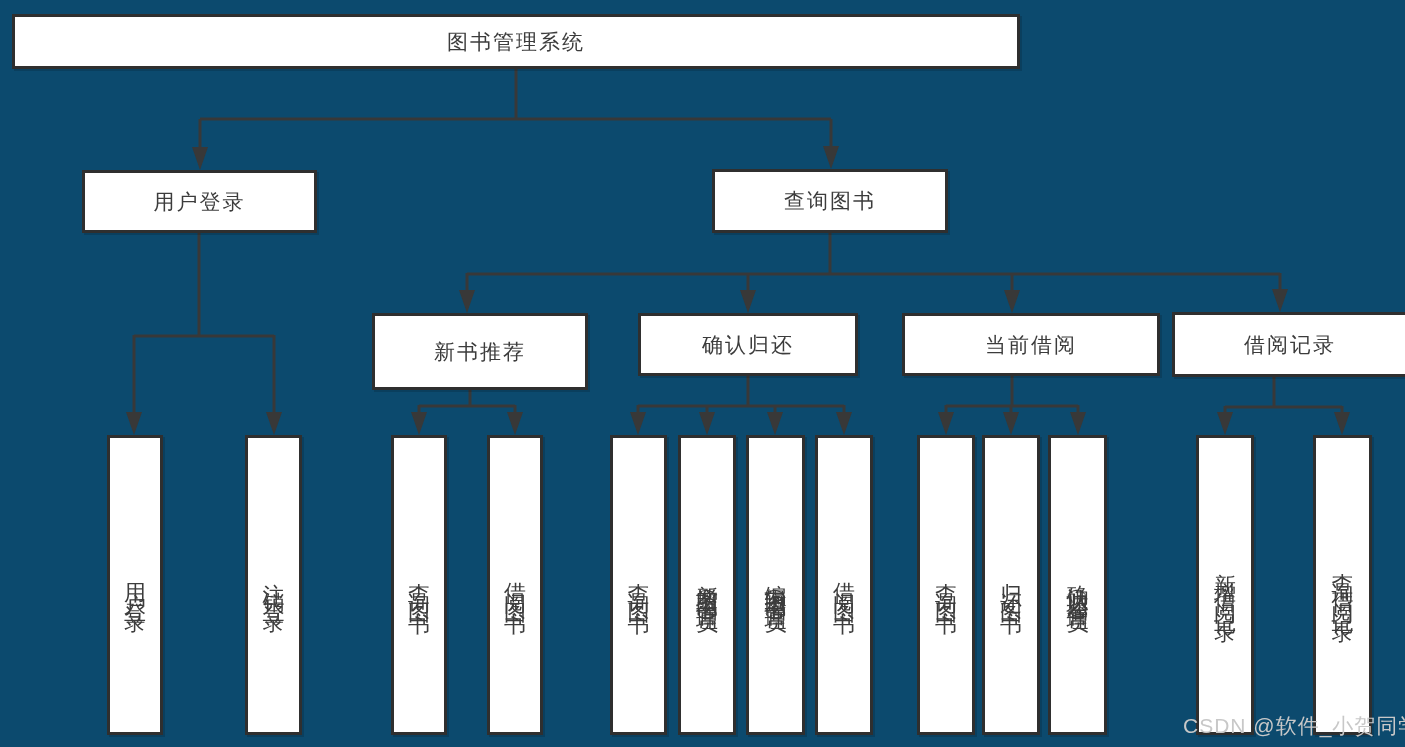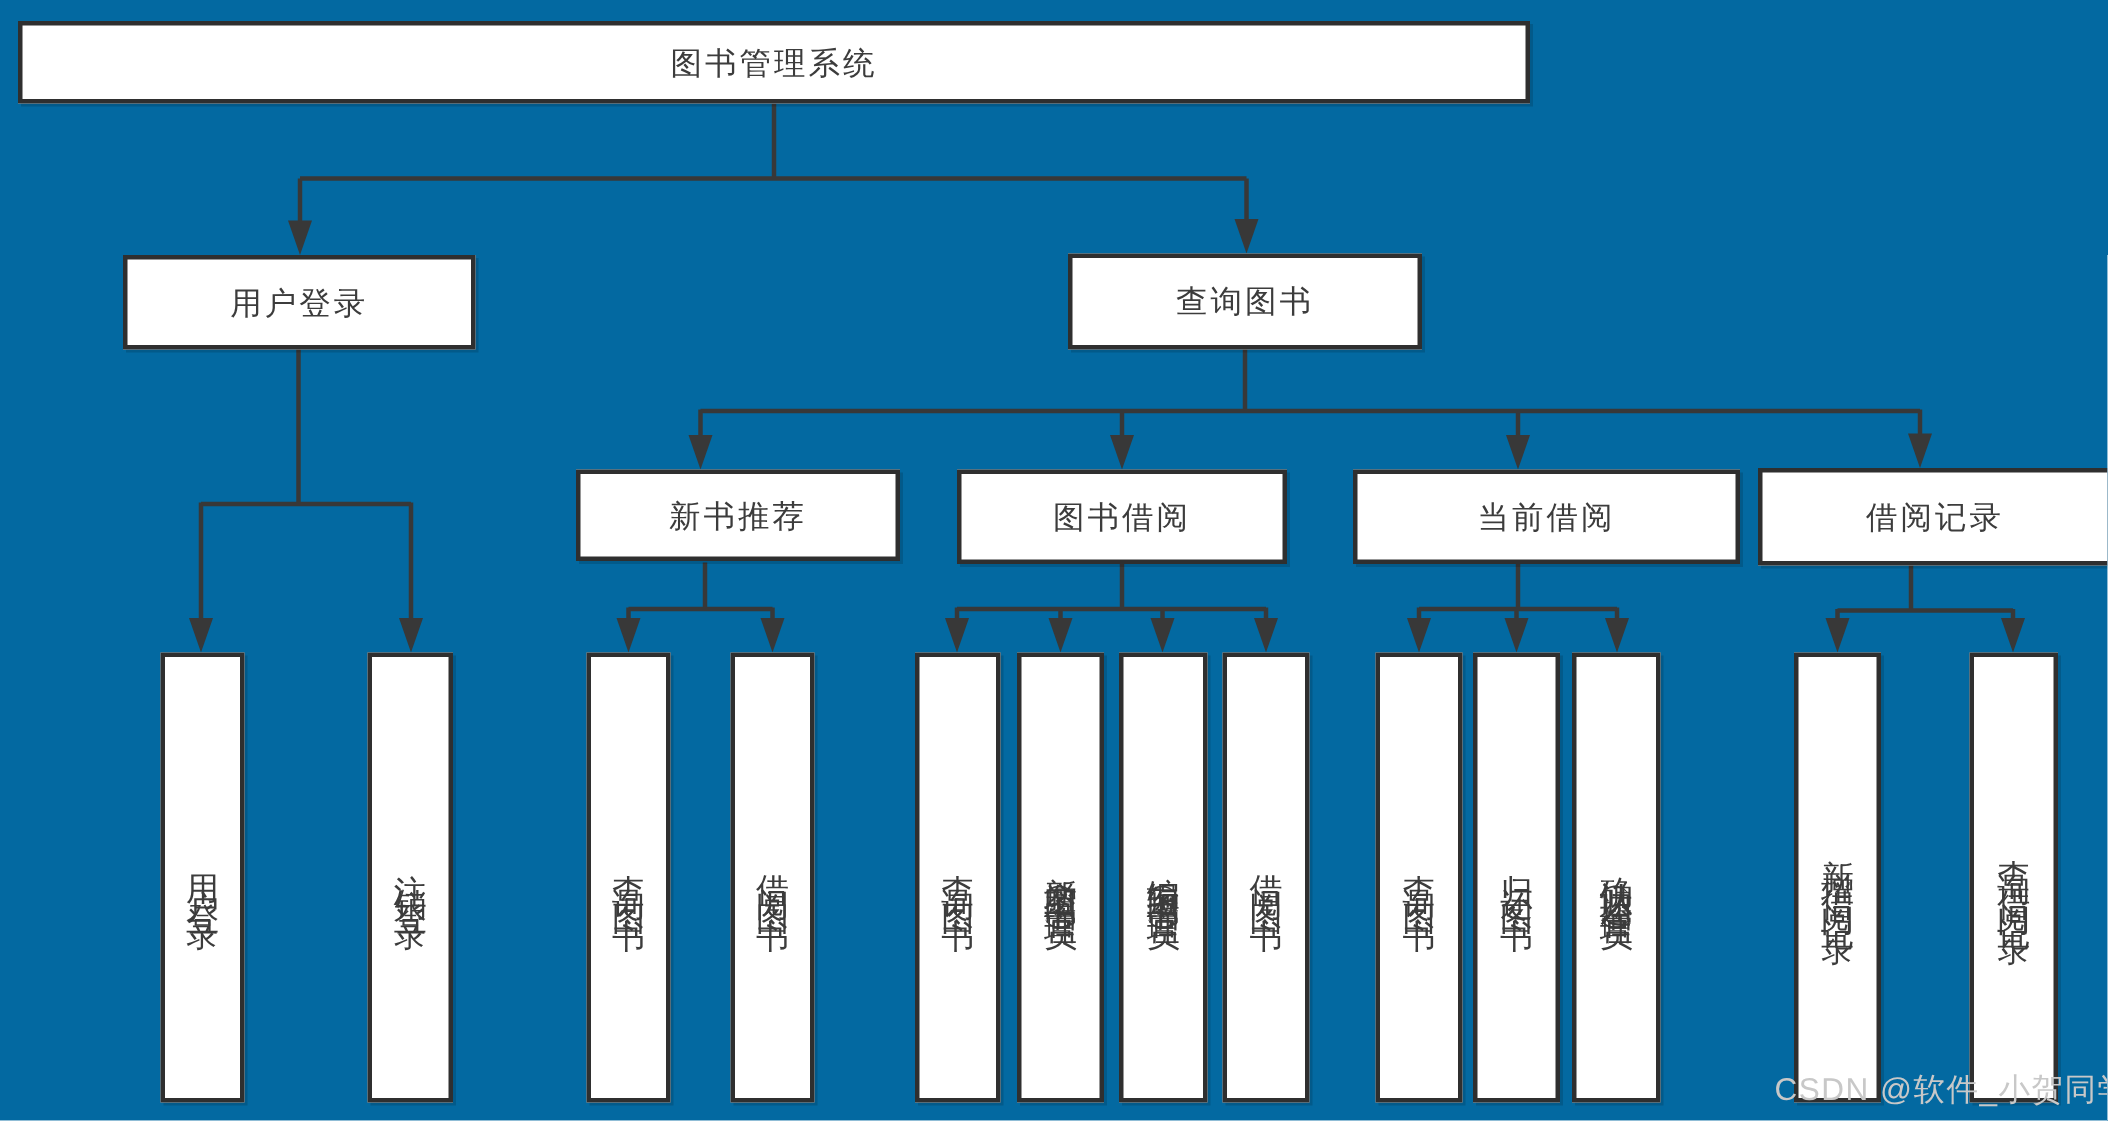--- a/index.html
+++ b/index.html
@@ -1,17 +1,17 @@
 <!DOCTYPE html>
 <html style="--line: #383838; --border: #2f2f2f; --text: #3c3c3c; --watermark: #c8c8c8;"><head>
 <meta charset="utf-8">
 <style>
   html,body{margin:0;padding:0;background:#fff;}
   .canvas{
-    position:relative;width:1405px;height:747px;background:#0369a1;overflow:hidden;
+    position:relative;width:1405px;height:747px;background:#0c4a6e;overflow:hidden;
     font-family:"Liberation Sans","DejaVu Sans",sans-serif;
   }
   #connectors{position:absolute;left:0;top:0;z-index:1;}
   .hbox{
     position:absolute;z-index:2;background:#fff;
     border:3px solid var(--border,#2f2f2f);
     box-shadow:2px 2px 0 rgba(0,0,0,0.14);
     display:flex;align-items:center;justify-content:center;
     font-size:21px;color:var(--text,#3c3c3c);letter-spacing:2px;
     box-sizing:border-box;
@@ -98,25 +98,25 @@
     <span>图书管理系统</span>
   </div>
 
   <div class="hbox" style="left:82px;top:170px;width:235px;height:63px">
     <span>用户登录</span>
   </div>
   <div class="hbox" style="left:712px;top:169px;width:236px;height:64px">
     <span>查询图书</span>
   </div>
 
-  <div class="hbox" style="left:384px;top:313px;width:216px;height:61px">
+  <div class="hbox" style="left:372px;top:313px;width:216px;height:77px">
     <span>新书推荐</span>
   </div>
   <div class="hbox" style="left:638px;top:313px;width:220px;height:63px">
-    <span>图书借阅</span>
+    <span>确认归还</span>
   </div>
   <div class="hbox" style="left:902px;top:313px;width:258px;height:63px">
     <span>当前借阅</span>
   </div>
   <div class="hbox" style="left:1172px;top:312px;width:236px;height:65px">
     <span>借阅记录</span>
   </div>
 
   <div class="vbox" style="left:107px;width:56px">
     <span>用户登录</span>

